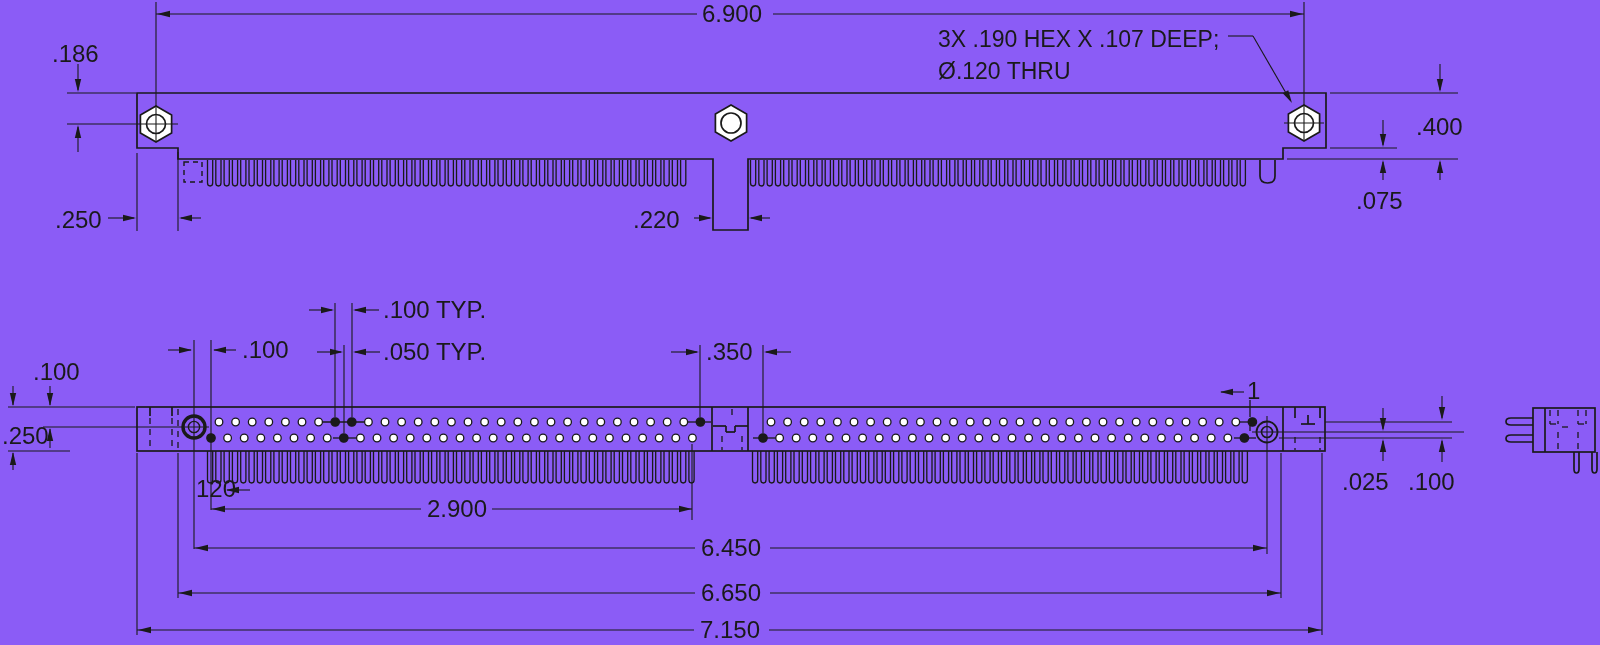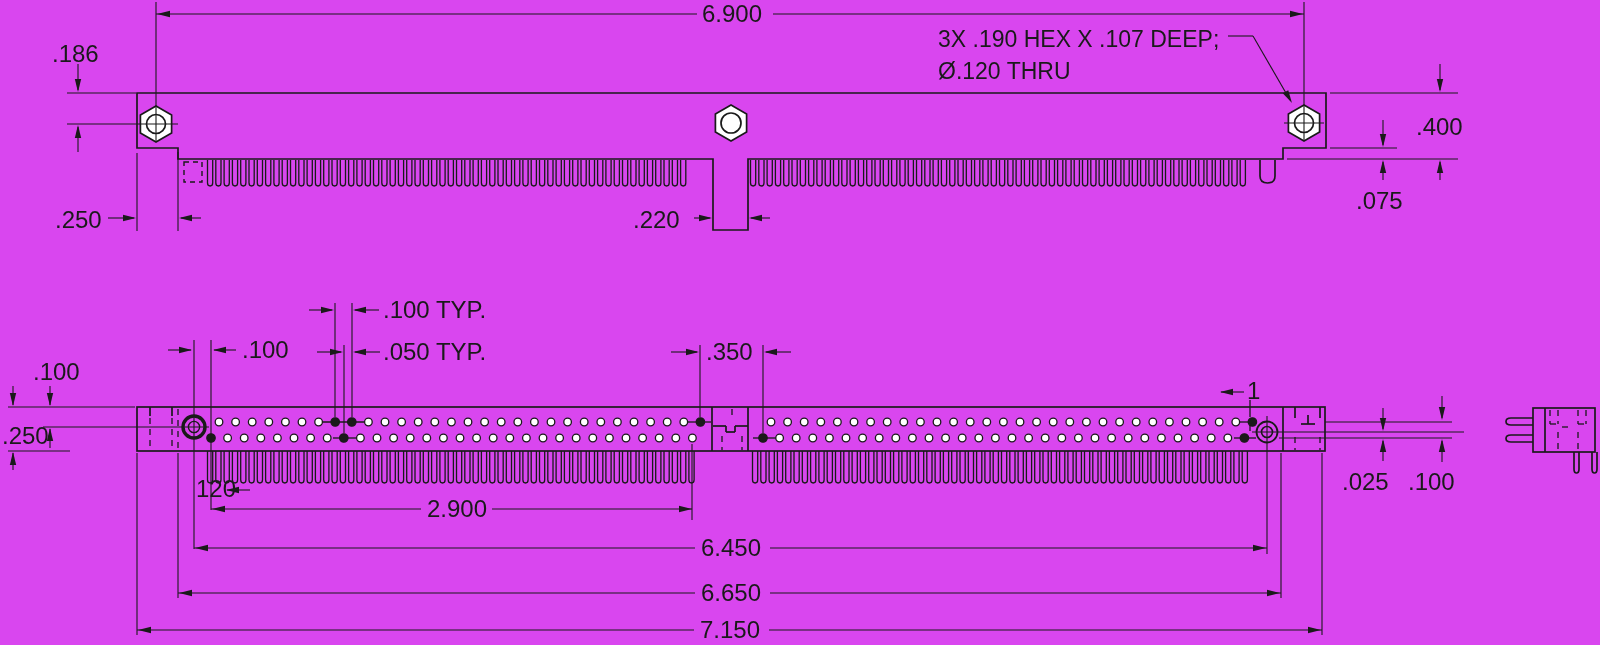--- a/index.html
+++ b/index.html
@@ -1,16 +1,16 @@
 <!DOCTYPE html>
 <html><head>
 <meta charset="utf-8">
 <style>
   html,body{margin:0;padding:0;background:#ffffff;}
-  .stage{position:relative;width:1600px;height:645px;background:#d946ef;overflow:hidden;
+  .stage{position:relative;width:1600px;height:645px;background:#8b5cf6;overflow:hidden;
          font-family:"Liberation Sans",sans-serif;}
   svg{display:block;}
   text{font-family:"Liberation Sans",sans-serif;font-size:24px;fill:#1a1a1a;}
   text.note{font-size:23px;}
   .obj{stroke:#1a1a1a;stroke-width:1.7;fill:none;}
   .objf{stroke:#1a1a1a;stroke-width:1.7;fill:#ffffff;}
   .dim{stroke:#1a1a1a;stroke-width:1.1;fill:none;}
   .thin{stroke:#1a1a1a;stroke-width:1.3;fill:none;}
   .hid{stroke:#1a1a1a;stroke-width:1.3;fill:none;stroke-dasharray:6 5;}
   .dash{stroke:#1a1a1a;stroke-width:1.4;fill:none;stroke-dasharray:5 4;}

